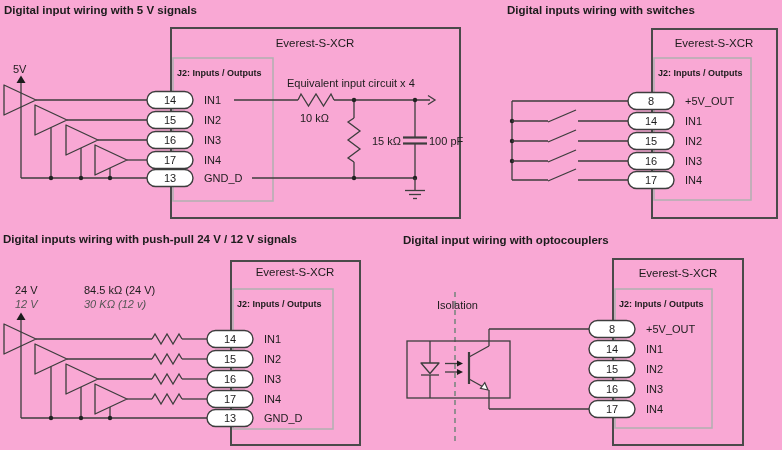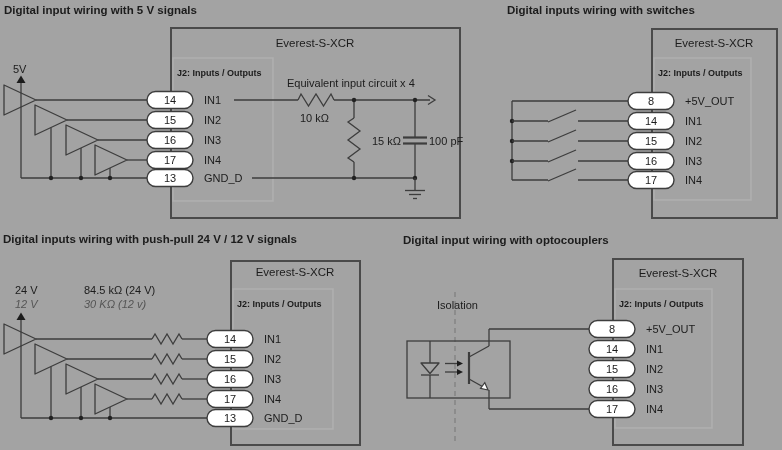--- a/index.html
+++ b/index.html
@@ -1,16 +1,16 @@
 <!DOCTYPE html>
 <html><head>
 <meta charset="utf-8">
 <style>
   html,body { margin:0; padding:0; background:#ffffff; }
-  #stage { position:relative; width:782px; height:450px; background:#a3a3a3; overflow:hidden; }
+  #stage { position:relative; width:782px; height:450px; background:#f9a8d4; overflow:hidden; }
   svg { display:block; }
   text { fill:#1c1c1c; font-family:"Liberation Sans","DejaVu Sans",sans-serif; }
   .t-title { font-weight:bold; font-size:11.5px; }
   .t-dev   { font-size:11.5px; }
   .t-j2    { font-weight:bold; font-size:9px; }
   .t-num   { font-size:11px; text-anchor:middle; }
   .t-lbl   { font-size:11px; }
   .t-ann   { font-size:11px; }
   .t-it    { font-style:italic; fill:#555555; }
   .ln   { stroke:#3d3d3d; stroke-width:1.3; fill:none; }

